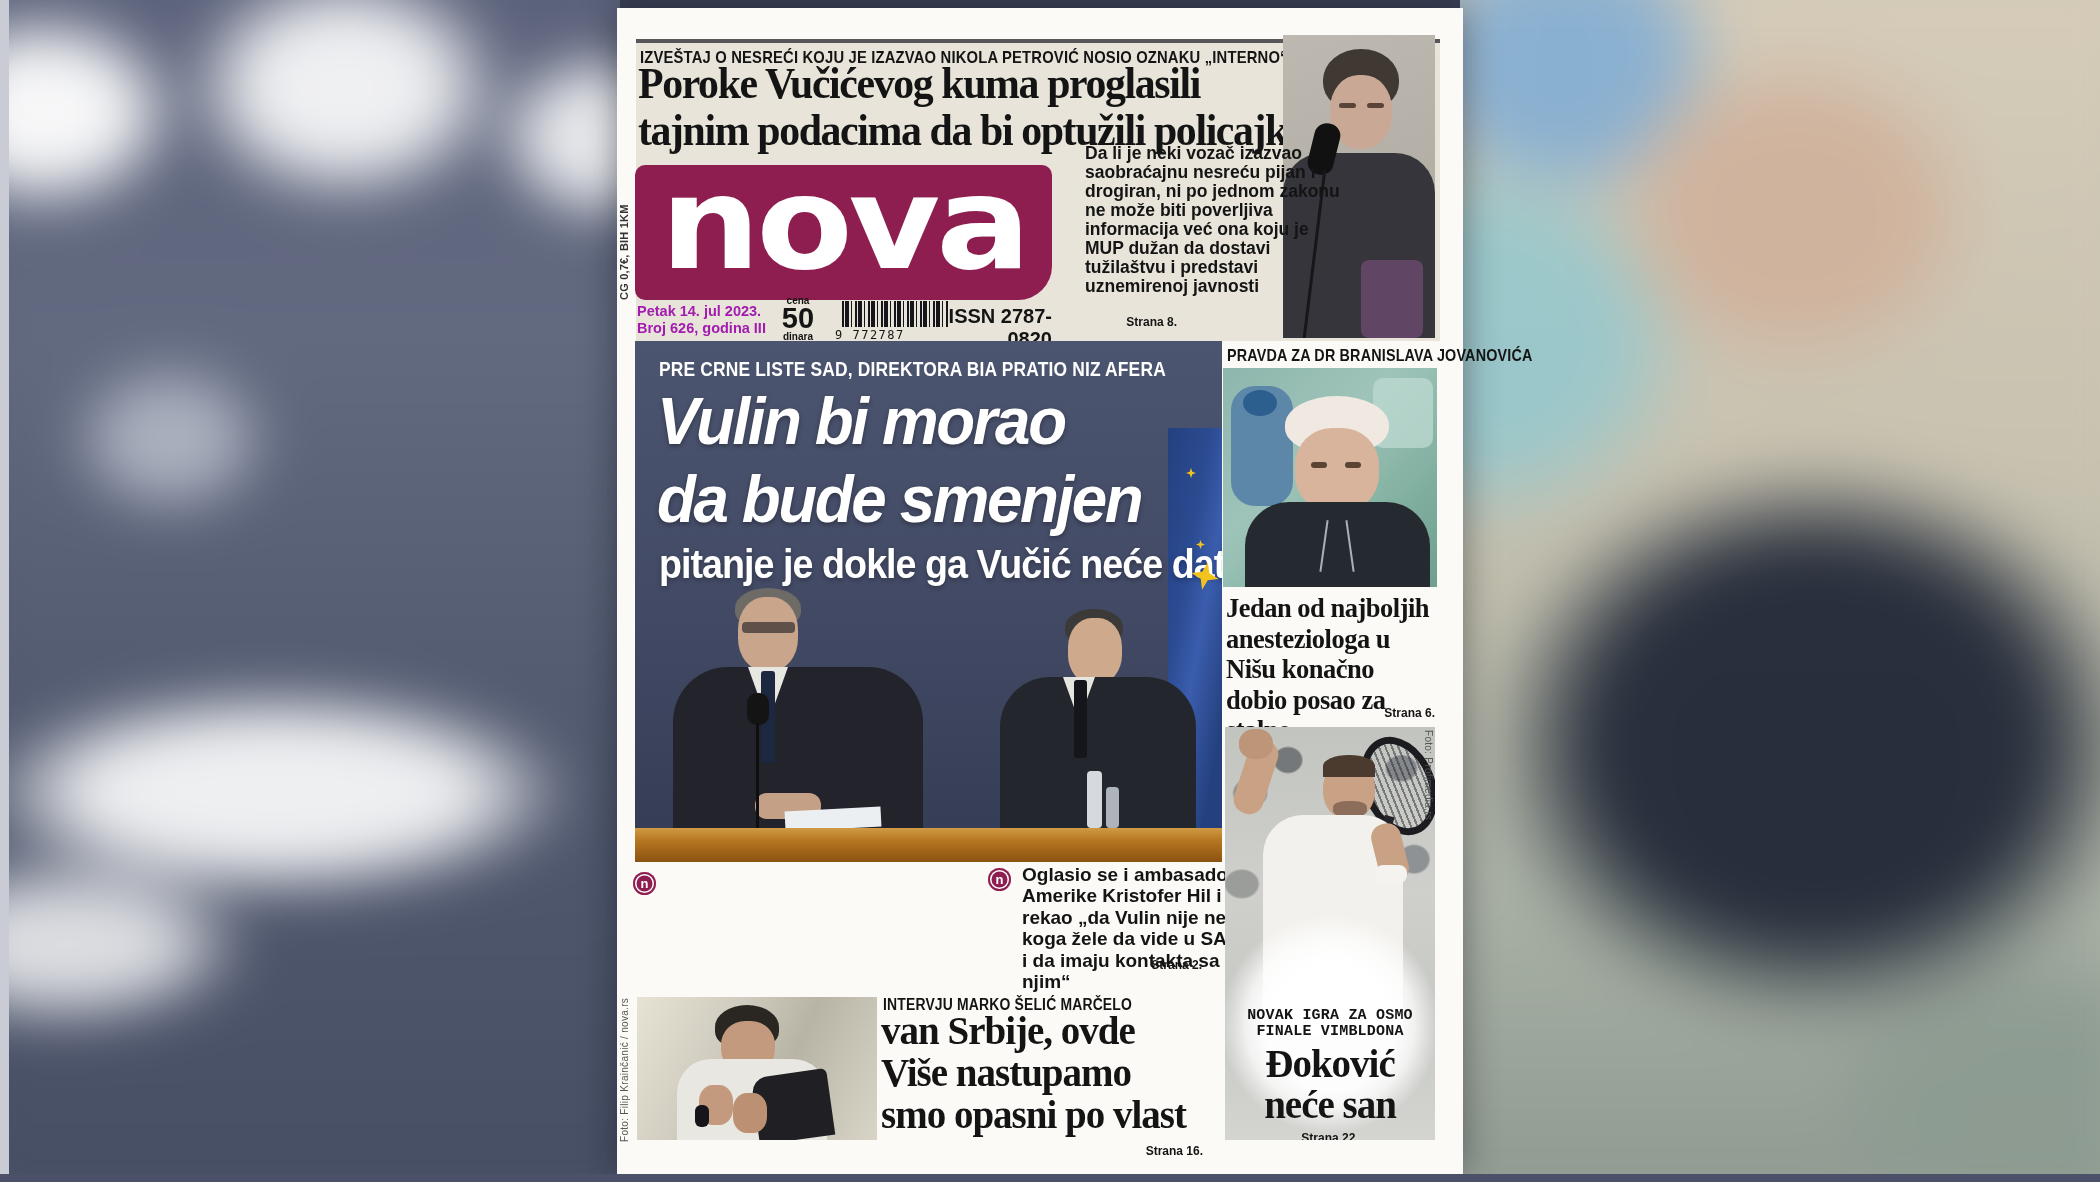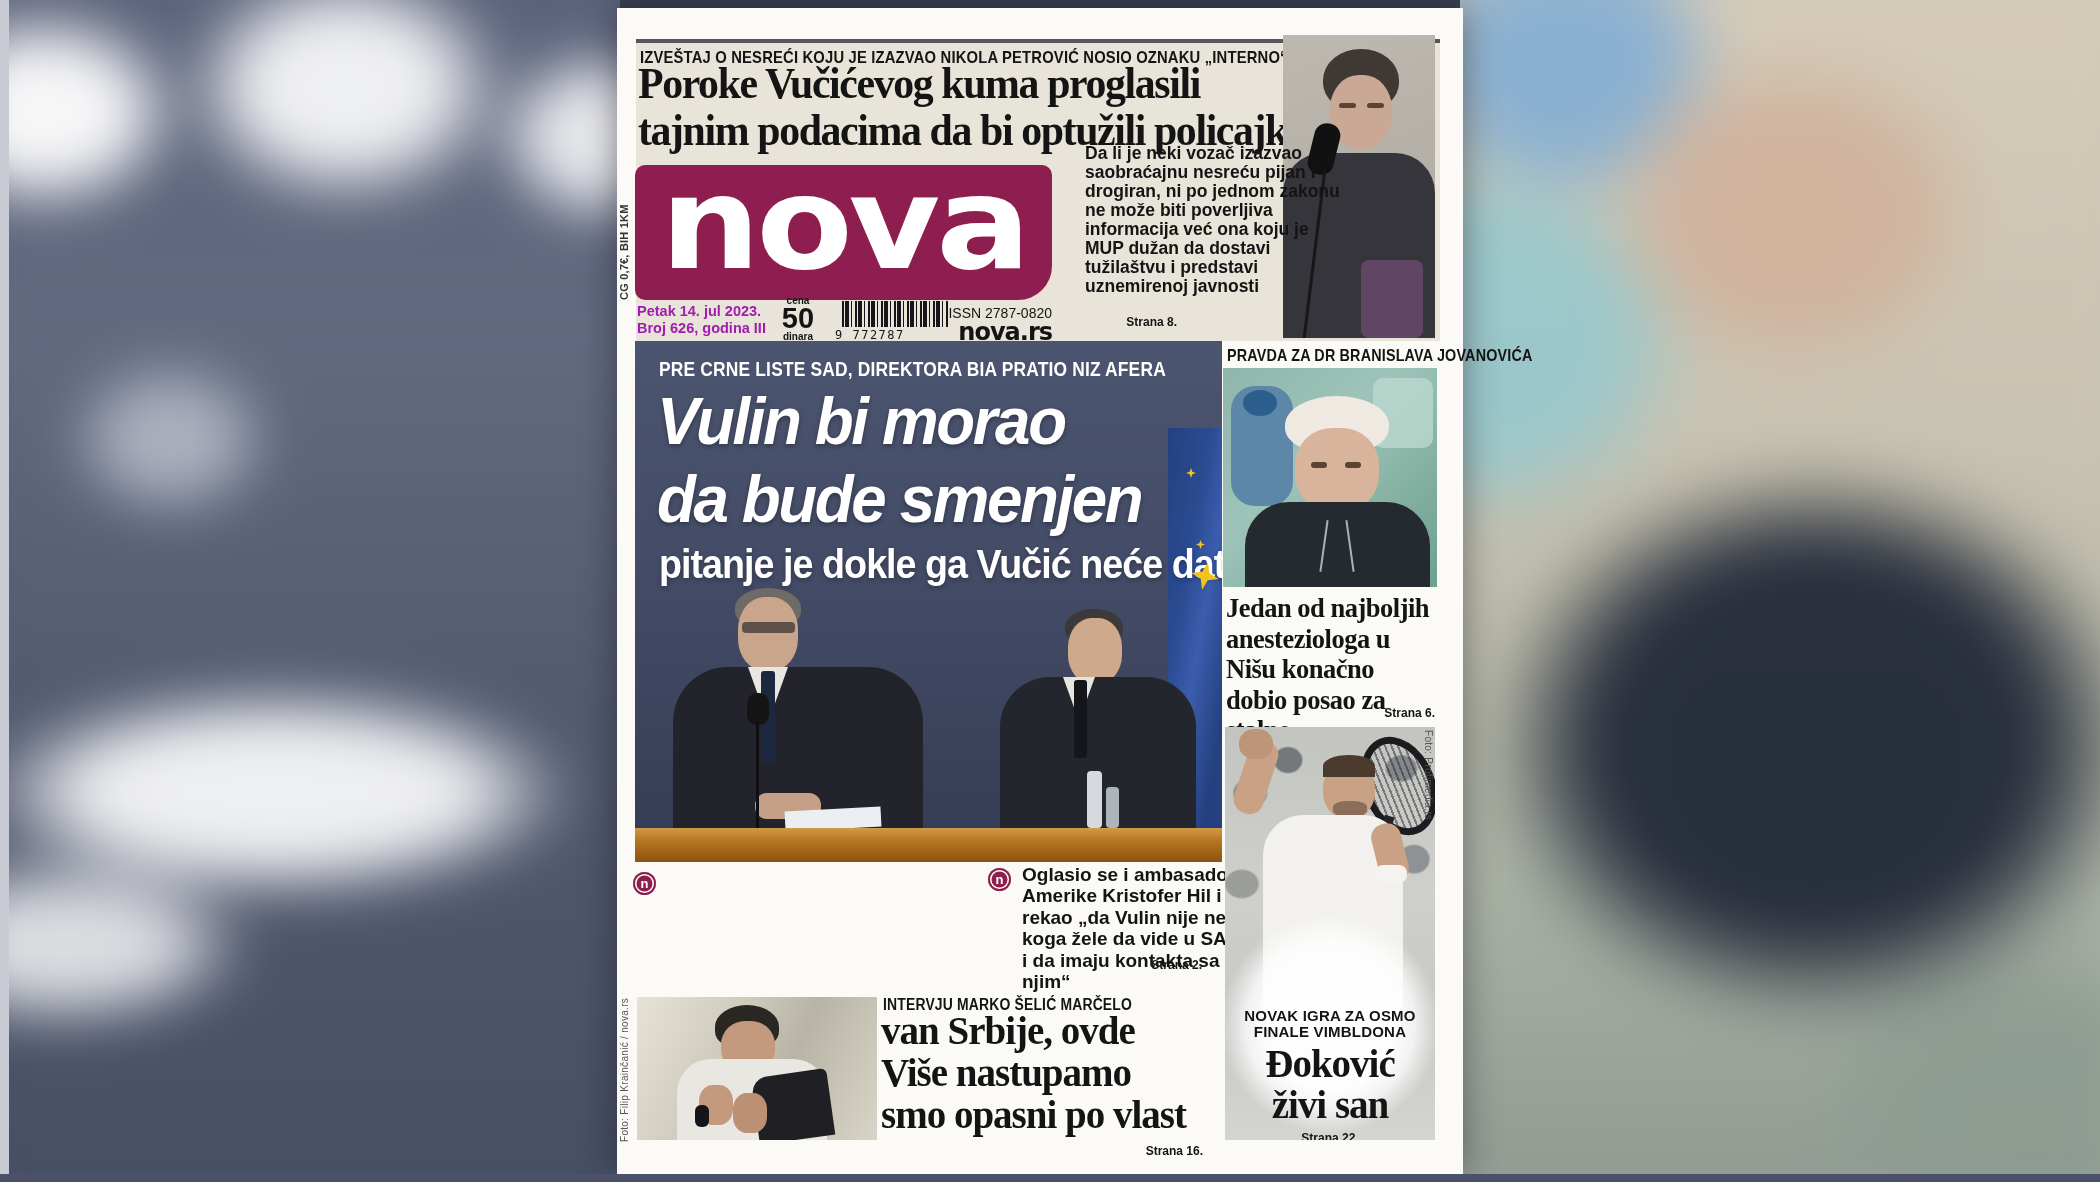--- a/index.html
+++ b/index.html
@@ -114,21 +114,21 @@
       <div>Broj 626, godina III</div>
     </div>
     <div class="abs" style="left:150px;top:288px;width:62px;text-align:center;">
       <div style="font-size:10px;font-weight:bold;line-height:9px;">cena</div>
       <div style="font-size:29px;font-weight:bold;line-height:27px;">50</div>
       <div style="font-size:10px;font-weight:bold;line-height:9px;">dinara</div>
     </div>
     <div class="abs barcode"></div>
     <div class="abs" style="left:218px;top:320px;width:120px;font-size:12px;letter-spacing:1.5px;font-family:'DejaVu Sans Mono',monospace;">9 772787 082005 &gt;</div>
     <div class="abs" style="left:300px;top:297px;width:135px;text-align:right;">
-      <div style="font-size:14px;font-weight:normal;">ISSN 2787-0820</div>
+      <div style="font-size:20px;font-weight:bold;">ISSN 2787-0820</div>
       <div style="font-size:24px;font-weight:bold;line-height:23px;font-family:'DejaVu Sans',sans-serif;letter-spacing:-1px;">nova.rs</div>
     </div>
 
     <div class="abs navy">
 
       <div class="abs" style="left:533px;top:87px;width:54px;height:400px;background:linear-gradient(100deg,#24407e 0%,#2b4b92 35%,#3b5dad 55%,#24407e 85%);">
         <div class="abs star4" style="left:18px;top:40px;width:10px;height:10px;"></div>
         <div class="abs star4" style="left:28px;top:112px;width:9px;height:9px;"></div>
       </div>
 
@@ -217,27 +217,27 @@
       <div class="abs" style="left:152px;top:88px;width:10px;height:56px;background:#23232a;transform:rotate(16deg);"></div>
       <div class="abs" style="left:98px;top:34px;width:52px;height:58px;border-radius:46%;background:#c9a185;"></div>
       <div class="abs" style="left:98px;top:28px;width:52px;height:22px;border-radius:50% 50% 0 0;background:#4a3b2e;"></div>
       <div class="abs" style="left:108px;top:74px;width:34px;height:16px;border-radius:40%;background:#5a4435;opacity:.55;"></div>
       <div class="abs" style="left:38px;top:88px;width:140px;height:220px;border-radius:40px 40px 10px 10px;background:#f2f1ed;"></div>
       <div class="abs" style="left:16px;top:12px;width:30px;height:76px;border-radius:14px;background:#c9a185;transform:rotate(18deg);"></div>
       <div class="abs" style="left:14px;top:2px;width:34px;height:30px;border-radius:45%;background:#bd9579;"></div>
       <div class="abs" style="left:150px;top:96px;width:30px;height:60px;border-radius:14px;background:#c9a185;transform:rotate(-14deg);"></div>
       <div class="abs" style="left:150px;top:138px;width:32px;height:18px;border-radius:8px;background:#f4f3ef;"></div>
       <div class="abs" style="left:0;top:190px;width:210px;height:223px;background:radial-gradient(circle at 50% 48%, rgba(255,255,255,.97) 0 42%, rgba(255,255,255,.75) 54%, rgba(255,255,255,0) 70%);"></div>
-      <div class="abs kicker" style="left:0;top:281px;width:210px;text-align:center;font-size:15px;line-height:16px;">
+      <div class="abs kicker" style="left:0;top:281px;width:210px;text-align:center;font-size:15px;line-height:16px;font-family:Liberation Mono, monospace;">
         <div>NOVAK IGRA ZA OSMO</div>
         <div>FINALE VIMBLDONA</div>
       </div>
       <div class="abs serif" style="left:0;top:316px;width:210px;text-align:center;font-size:39px;line-height:41px;letter-spacing:-1px;">
         <div>Đoković</div>
-        <div>živi san</div>
+        <div>neće san</div>
       </div>
       <div class="abs pageref" style="left:0;top:404px;width:210px;text-align:center;">Strana 22.</div>
     </div>
     <div class="abs vtext-cw credit" style="left:806px;top:722px;height:120px;">Foto: Profimedia.rs</div>
 
   </div>
 
   <div class="abs bottom-bar" style="background:var(--bottom-bar,#4a5168);"></div>
 </div>
 

